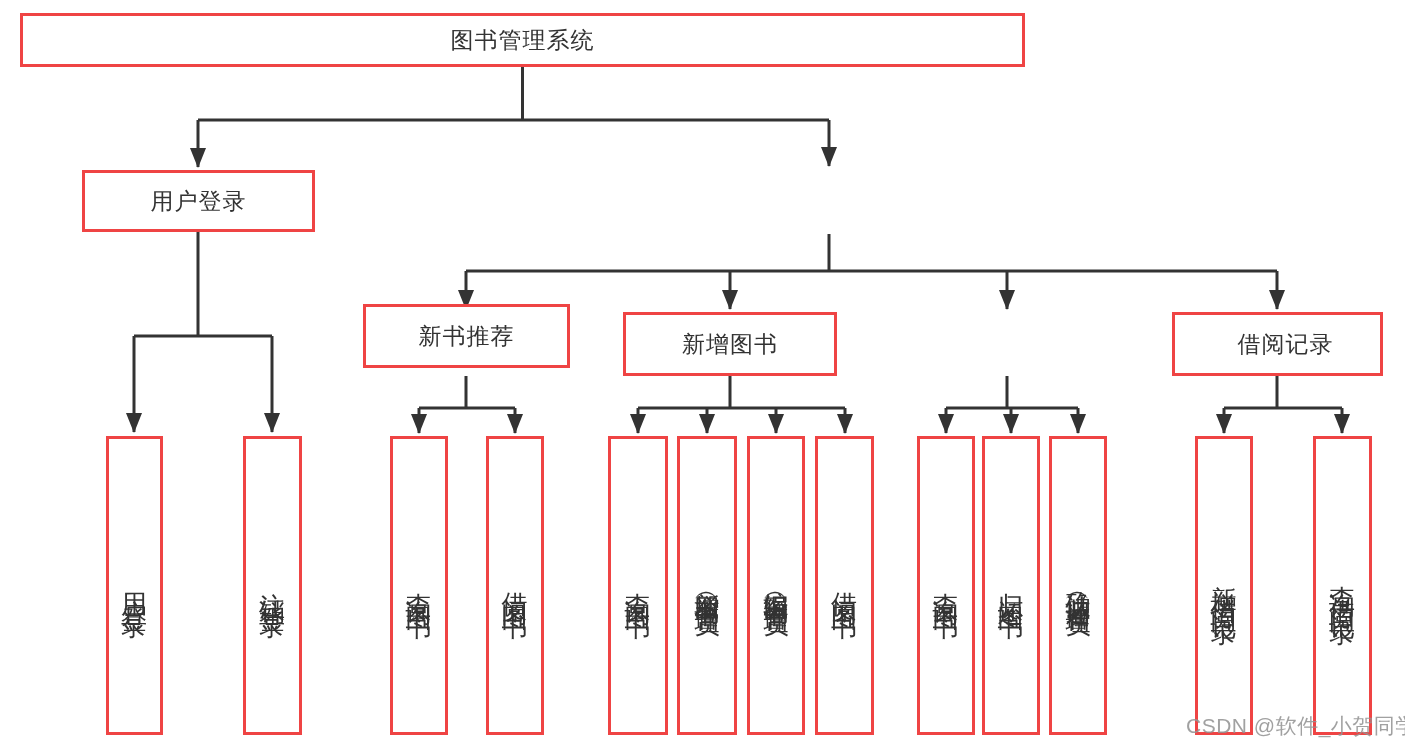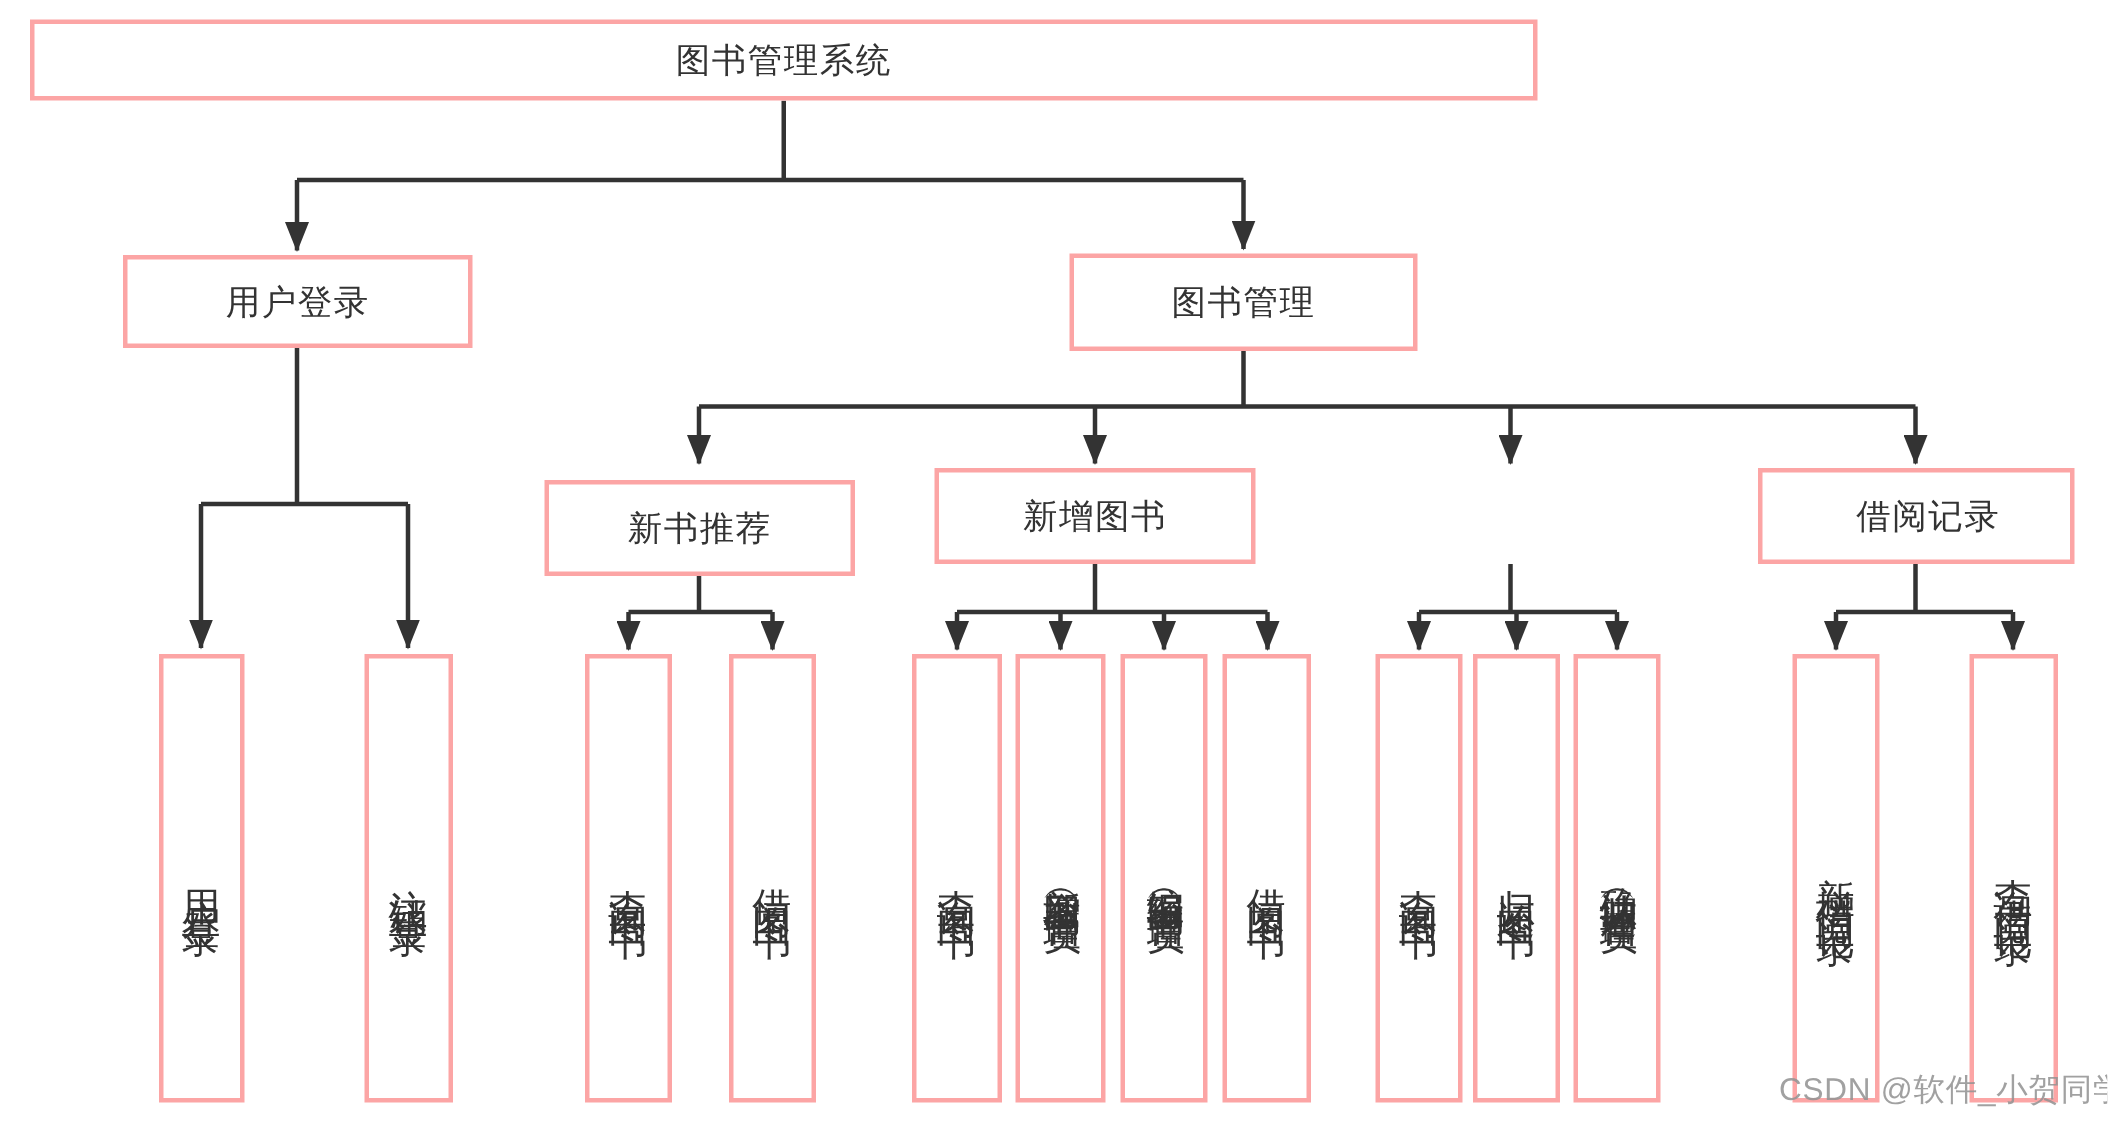--- a/index.html
+++ b/index.html
@@ -14,21 +14,21 @@
   }
   svg.connectors {
     position: absolute;
     left: 0; top: 0;
     width: 1405px; height: 747px;
     pointer-events: none;
   }
   .node {
     position: absolute;
     background: #ffffff;
-    border: 3px solid #fca5a5;
+    border: 3px solid #ef4444;
     box-sizing: border-box;
     display: flex;
     align-items: center;
     justify-content: center;
   }
   .node.h .label {
     font-size: 23px;
     letter-spacing: 1px;
     white-space: nowrap;
   }
@@ -41,21 +41,21 @@
   }
   .node.v.long .label {
     font-size: 25px;
     letter-spacing: 3px;
   }
 
   
   #node-root          { left: 20px;   top: 13px;  width: 1005px; height: 54px; }
   #node-userLogin     { left: 82px;   top: 170px; width: 233px;  height: 62px; }
   #node-bookMgmt      { left: 713px;  top: 169px; width: 232px;  height: 65px; }
-  #node-newBookRec    { left: 363px;  top: 320px; width: 207px;  height: 64px; }
+  #node-newBookRec    { left: 363px;  top: 304px; width: 207px;  height: 64px; }
   #node-bookBorrow    { left: 623px;  top: 312px; width: 214px;  height: 64px; }
   #node-currentBorrow { left: 902px;  top: 312px; width: 211px;  height: 64px; }
   #node-borrowRecord  { left: 1172px; top: 312px; width: 211px;  height: 64px; padding-left: 16px; }
 
   .node.v { top: 436px; height: 299px; }
   #node-userLoginLeaf { left: 106px;  width: 57px; }
   #node-logoutLeaf    { left: 243px;  width: 59px; }
   #node-nbrQuery      { left: 390px;  width: 58px; }
   #node-nbrBorrow     { left: 486px;  width: 58px; }
   #node-bbQuery       { left: 608px;  width: 60px; }
@@ -127,23 +127,20 @@
     </g>
   </svg>
 
   <div class="node h" id="node-root">
     <span class="label">图书管理系统</span>
   </div>
 
   <div class="node h" id="node-userLogin">
     <span class="label">用户登录</span>
   </div>
-  <div class="node h" id="node-bookMgmt">
-    <span class="label">图书管理</span>
-  </div>
 
   <div class="node h" id="node-newBookRec">
     <span class="label">新书推荐</span>
   </div>
   <div class="node h" id="node-bookBorrow">
     <span class="label">新增图书</span>
   </div>
   <div class="node h" id="node-borrowRecord">
     <span class="label">借阅记录</span>
   </div>

